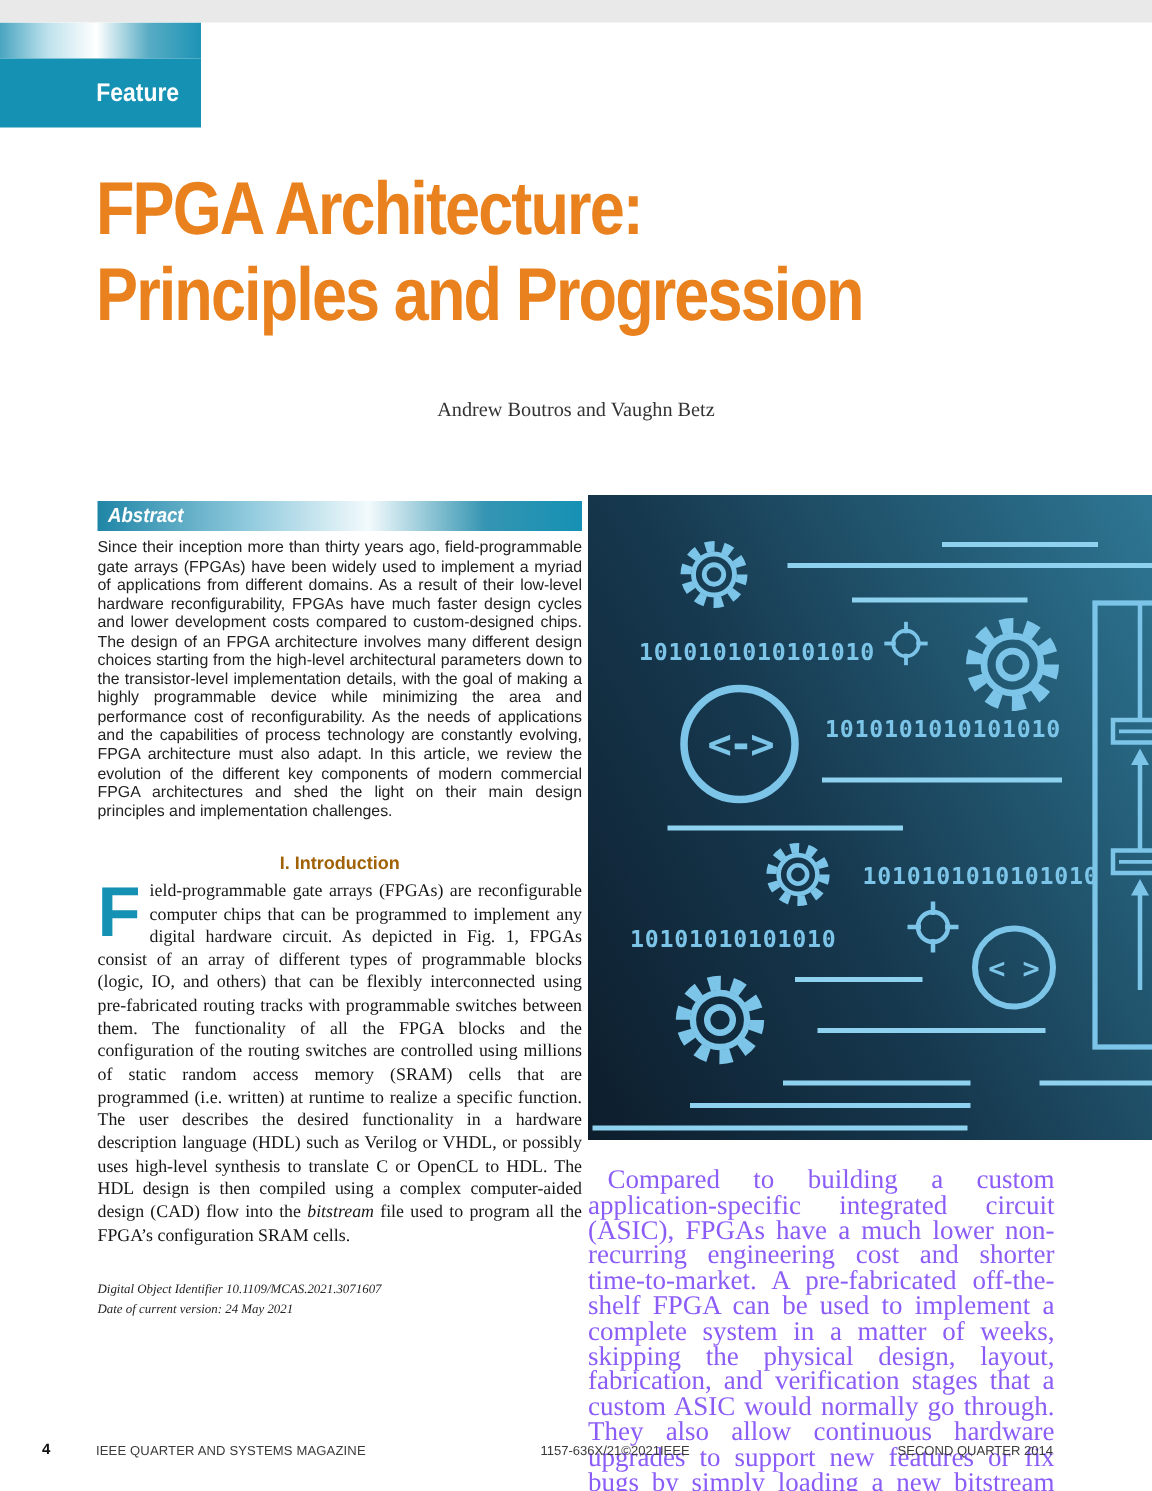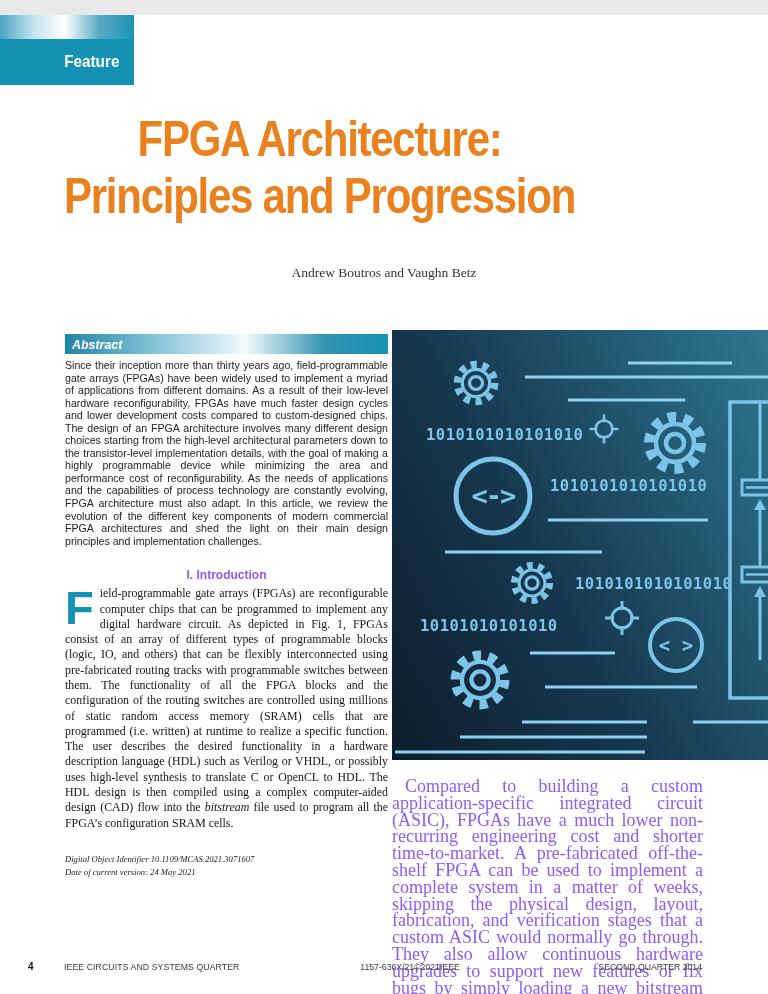--- a/index.html
+++ b/index.html
@@ -8,34 +8,34 @@
 
   
   .top-strip{position:absolute;left:0;top:0;width:134px;height:24px;
     background:linear-gradient(90deg,#49a5c0 0%,#bfe2ec 24%,#ffffff 48%,#58acc4 74%,#1d93b5 100%);}
   .banner{position:absolute;left:0;top:24px;width:134px;height:46px;background:#1591b4;
     display:flex;align-items:center;justify-content:flex-end;padding-right:15px;box-sizing:border-box;}
   .banner span{color:#fff;font-weight:bold;font-size:17px;display:inline-block;
     transform:scaleX(0.9);transform-origin:right center;}
 
   
-  .title{position:absolute;left:64px;top:96px;text-align:center;}
+  .title{position:absolute;left:64px;top:96px;}
   .title div{font-size:50px;font-weight:bold;line-height:57px;letter-spacing:-1.5px;
     color:#e9821e;white-space:nowrap;transform:scaleX(0.84);transform-origin:left top;}
   .byline{position:absolute;left:0;top:250px;width:768px;text-align:center;
     font-size:13.5px;color:#333;font-family:Liberation Serif, serif;}
 
   
   .left-col{position:absolute;left:65px;top:319px;width:323px;}
   .abstract-bar{height:20px;line-height:20px;padding-left:7px;box-sizing:border-box;
     background:linear-gradient(90deg,#1f85a6 0%,#8cc8dc 30%,#f2fafc 56%,#3595b2 80%,#1591b4 100%);font-style:italic;}
   .abstract-bar span{color:#fff;font-weight:bold;font-size:13.5px;display:inline-block;
     transform:scaleX(0.92);transform-origin:left center;}
   .abstract-body{margin-top:5px;font-size:10.6px;line-height:12.55px;text-align:justify;color:#222;}
-  .intro-head{margin-top:21px;text-align:center;font-weight:bold;font-size:12px;color:#8b5cf6;}
+  .intro-head{margin-top:21px;text-align:center;font-weight:bold;font-size:12px;color:#a16207;}
   .intro-body{margin-top:4px;font-family:"Liberation Serif",serif;font-size:11.9px;
     line-height:15.3px;text-align:justify;color:#161616;}
   .dropcap{float:left;font-family:"Liberation Sans",sans-serif;font-weight:bold;font-size:47px;
     line-height:37px;color:#1591b4;margin:3px 6px 0 0;}
   .ital{font-style:italic;}
   .doi{margin-top:22px;font-family:"Liberation Serif",serif;font-style:italic;
     font-size:8.6px;line-height:13px;color:#222;}
 
   
   .hero{position:absolute;left:392px;top:315px;width:376px;height:430px;overflow:hidden;
@@ -157,18 +157,18 @@
       </g>
     </svg>
   </div>
 
   <div class="right-par">
     <span>Compared to building a custom application-specific integrated circuit (ASIC), FPGAs have a much lower non-recurring engineering cost and shorter time-to-market. A pre-fabricated off-the-shelf FPGA can be used to implement a complete system in a matter of weeks, skipping the physical design, layout, fabrication, and verification stages that a custom ASIC would normally go through. They also allow continuous hardware upgrades to support new features or fix bugs by simply loading a new bitstream after deployment in-field, thus the name </span><span class="ital">field-programmable</span><span>.</span>
   </div>
 
   <div class="footer">
     <div class="f-num">4</div>
-    <div class="f-journal">IEEE CIRCUITS AND SYSTEMS QUARTER</div>
+    <div class="f-journal">IEEE QUARTER AND SYSTEMS MAGAZINE</div>
     <div class="f-issn">1157-636X/21©2021IEEE</div>
     <div class="f-issue">SECOND QUARTER 2014</div>
   </div>
 
 </div>
 
 </body></html>

